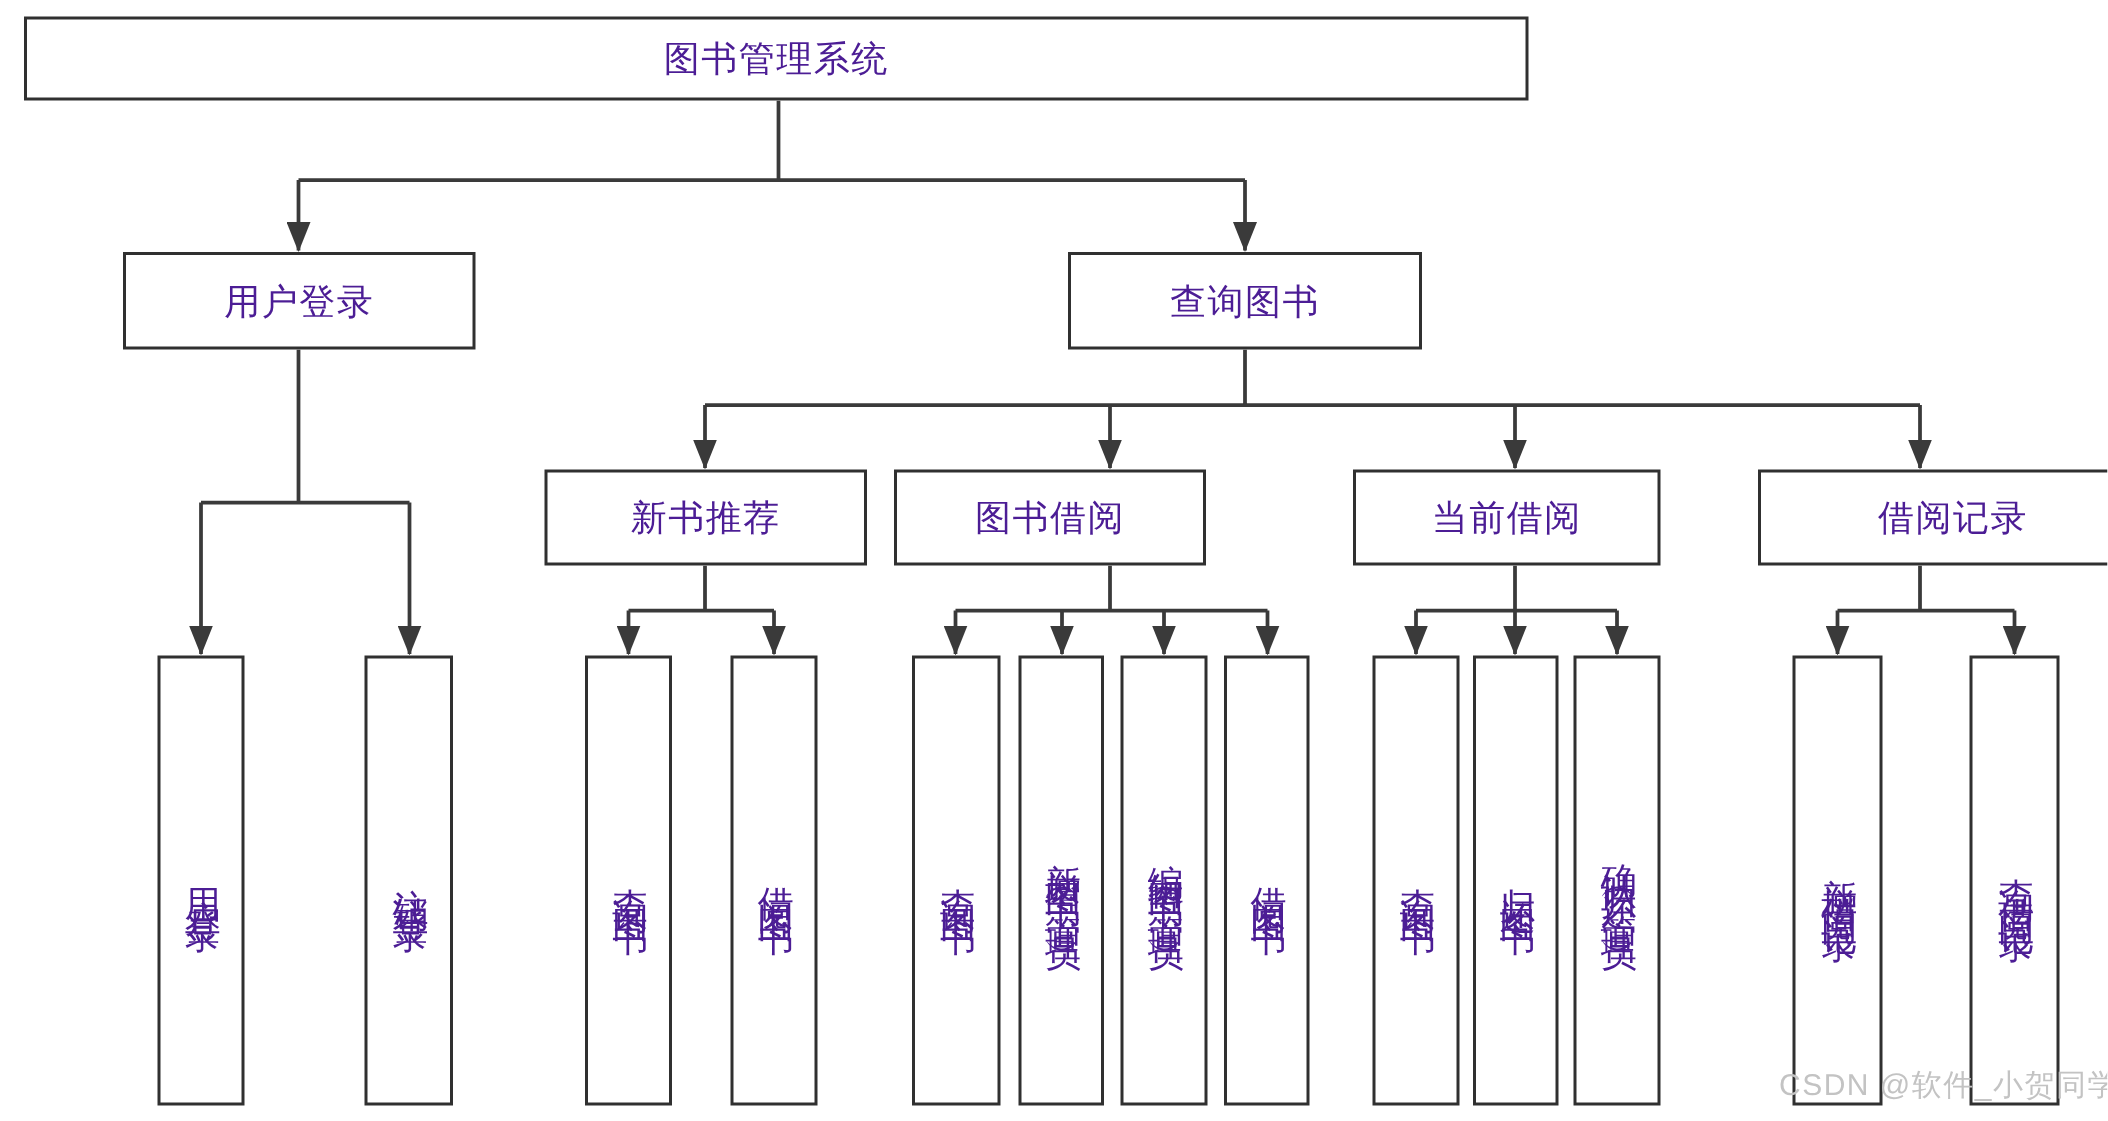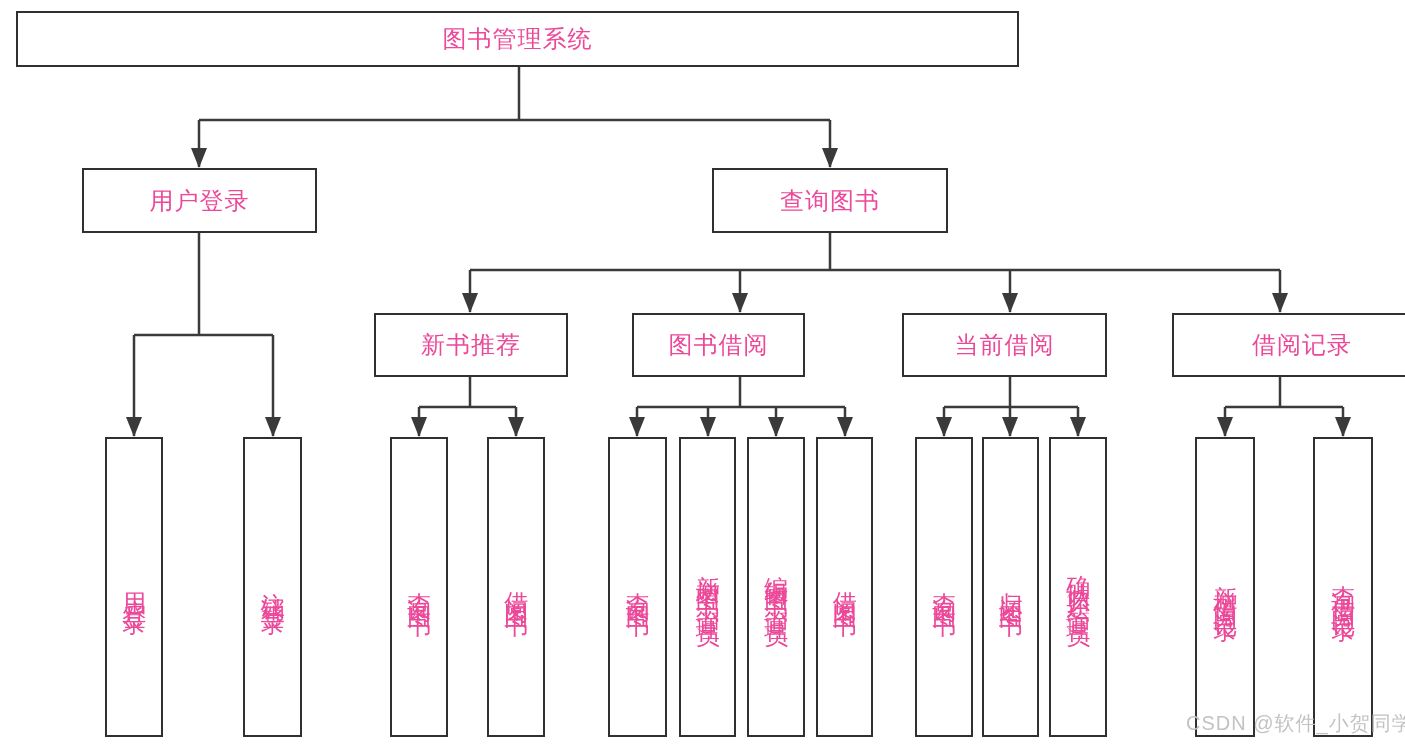--- a/index.html
+++ b/index.html
@@ -12,21 +12,21 @@
   }
   .wires{position:absolute;left:0;top:0;}
   .node{
     position:absolute;
     box-sizing:border-box;
     background:#ffffff;
     border:2.5px solid #303030;
     display:flex;
     align-items:center;
     justify-content:center;
-    color:#ec4899;
+    color:#4c1d95;
   }
   .node.h .label{
     font-size:24px;
     letter-spacing:1px;
     white-space:nowrap;
   }
   .node.v .label{
     writing-mode:vertical-rl;
     text-orientation:mixed;
     font-size:24px;
@@ -96,24 +96,24 @@
     <span class="label">图书管理系统</span>
   </div>
 
   <div class="node h" style="left:82px;top:168px;width:235px;height:65px">
     <span class="label">用户登录</span>
   </div>
   <div class="node h" style="left:712px;top:168px;width:236px;height:65px">
     <span class="label">查询图书</span>
   </div>
 
-  <div class="node h" style="left:374px;top:313px;width:194px;height:64px">
+  <div class="node h" style="left:363px;top:313px;width:215px;height:64px">
     <span class="label">新书推荐</span>
   </div>
-  <div class="node h" style="left:632px;top:313px;width:173px;height:64px">
+  <div class="node h" style="left:596px;top:313px;width:208px;height:64px">
     <span class="label">图书借阅</span>
   </div>
   <div class="node h" style="left:902px;top:313px;width:205px;height:64px">
     <span class="label">当前借阅</span>
   </div>
   <div class="node h" style="left:1172px;top:313px;width:260px;height:64px">
     <span class="label">借阅记录</span>
   </div>
 
   <div class="node v" style="left:105px;top:437px;width:58px;height:300px">

